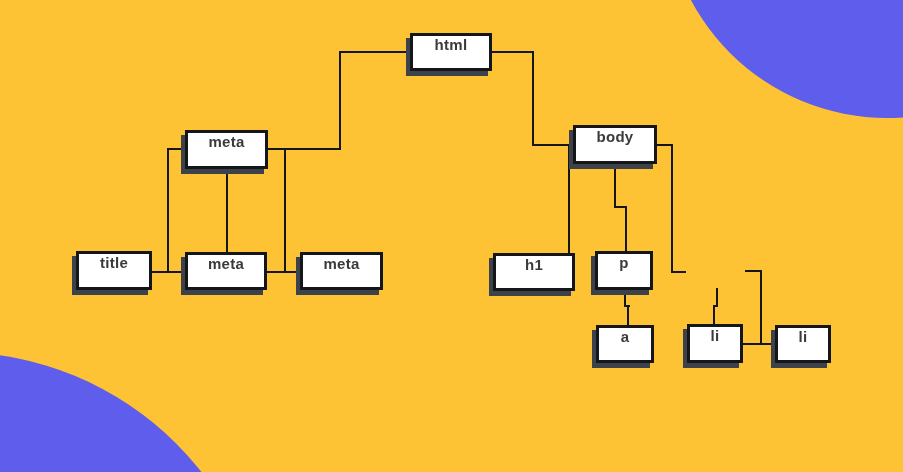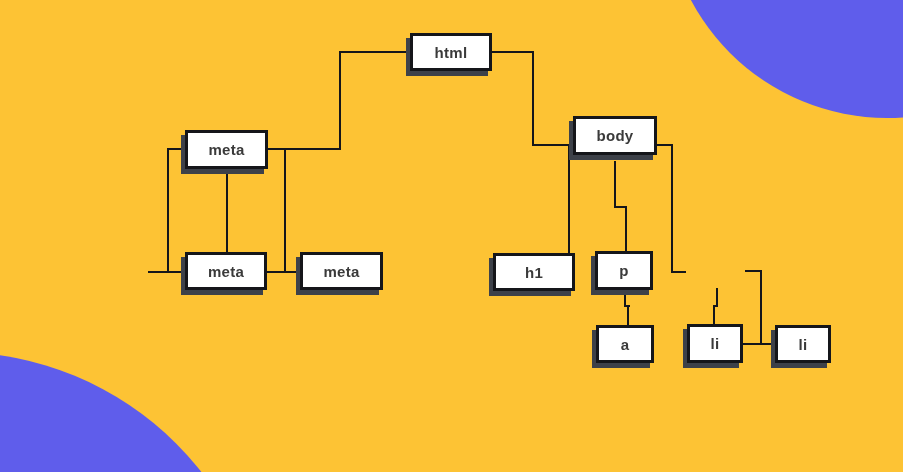--- a/index.html
+++ b/index.html
@@ -22,21 +22,21 @@
     position:absolute;
     background:var(--line,#15161A);
     z-index:1;
   }
   .node{
     position:absolute;
     box-sizing:border-box;
     background:var(--node-fill,#FFFFFF);
     border:3.5px solid var(--node-border,#15161A);
     box-shadow:-4px 5px 0 0 var(--node-shadow,#3D4149);
-    display:flex;align-items:center;justify-content:center;
+    display:flex;justify-content:center;
     z-index:2;
   }
   .lbl{
     font-weight:700;
     font-size:15px;
     color:var(--text,#3A3A3A);
     letter-spacing:.3px;
     user-select:none;
   }
 </style>
@@ -84,22 +84,25 @@
   <div class="ln" style="left:745px;top:270px;width:17px;height:2px"></div>
   <div class="ln" style="left:760px;top:270px;width:2px;height:75px"></div>
   <div class="ln" style="left:741px;top:343px;width:36px;height:2px"></div>
 
   <div class="node" style="left:410px;top:33px;width:82px;height:38px">
     <span class="lbl">html</span>
   </div>
   <div class="node" style="left:185px;top:130px;width:83px;height:39px">
     <span class="lbl">meta</span>
   </div>
-  <div class="node" style="left:573px;top:116px;width:84px;height:39px">
+  <div class="node" style="left:573px;top:125px;width:84px;height:39px">
     <span class="lbl">body</span>
+  </div>
+  <div class="node" style="left:76px;top:251px;width:76px;height:39px">
+    <span class="lbl">title</span>
   </div>
   <div class="node" style="left:185px;top:252px;width:82px;height:38px">
     <span class="lbl">meta</span>
   </div>
   <div class="node" style="left:300px;top:252px;width:83px;height:38px">
     <span class="lbl">meta</span>
   </div>
   <div class="node" style="left:493px;top:253px;width:82px;height:38px">
     <span class="lbl">h1</span>
   </div>

